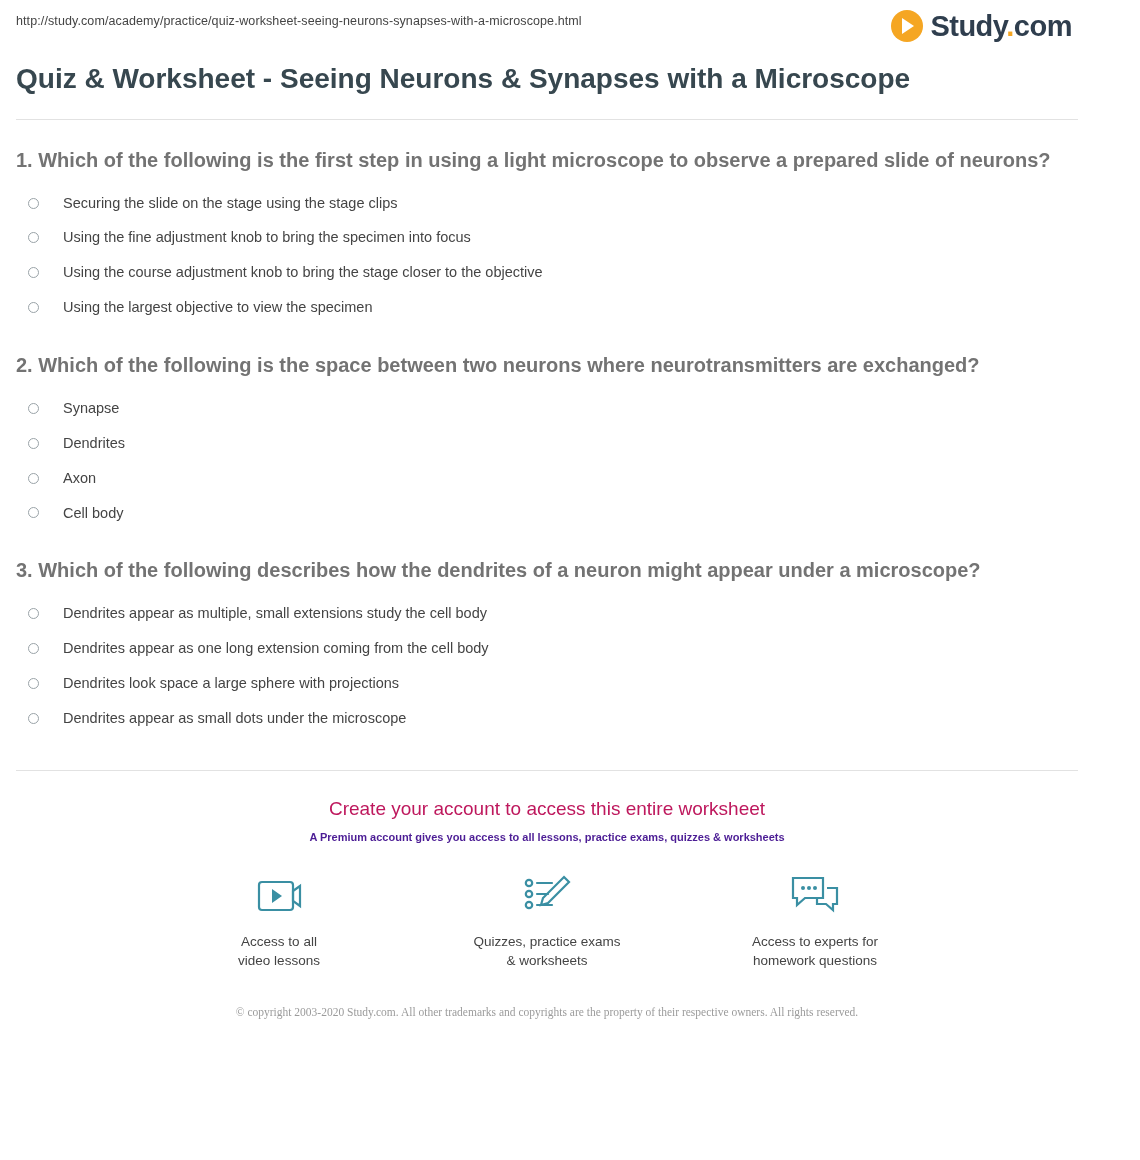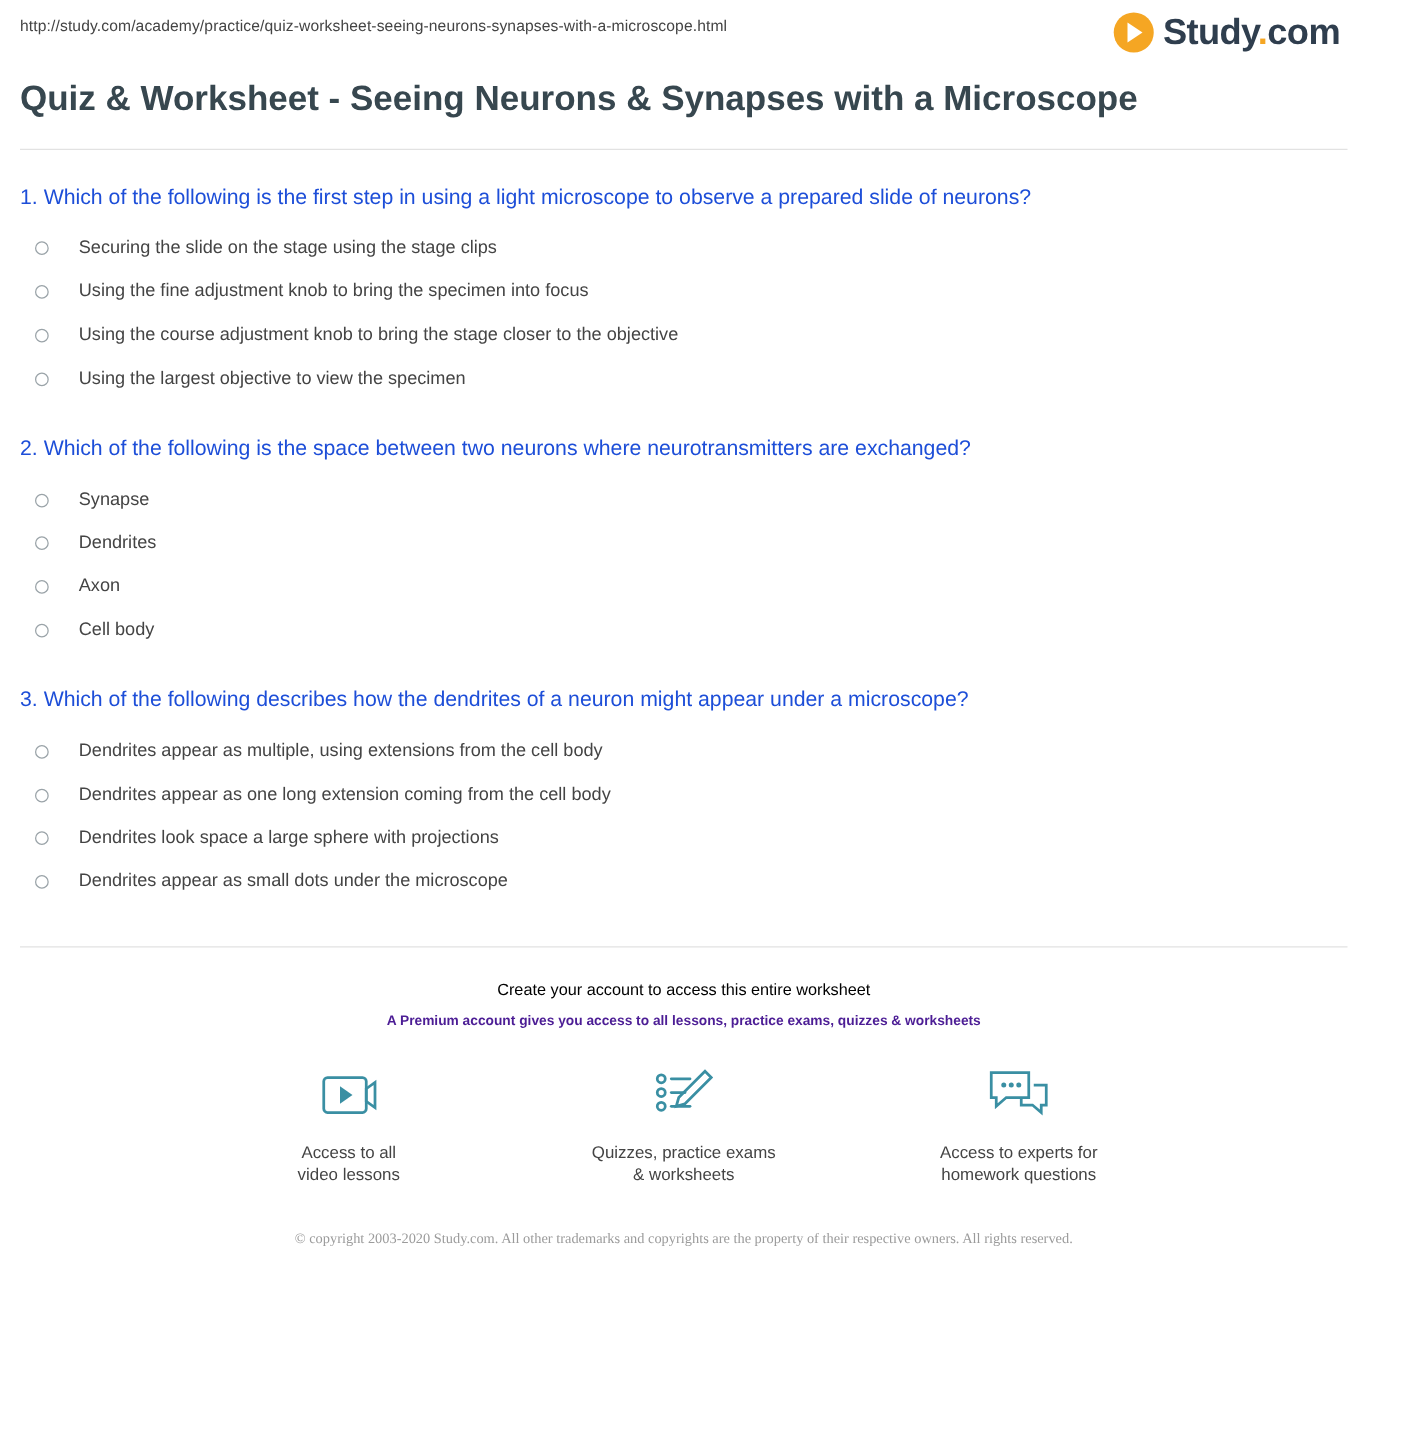--- a/index.html
+++ b/index.html
@@ -78,23 +78,23 @@
   .rule {
     border: 0;
     border-top: 1px solid #e2e2e2;
     margin: 20px 0 0 0;
   }
 
   
   .questions { margin-top: 4px; }
   .question { margin-top: 26px; }
   .q-text {
-    font-size: 17px;
-    font-weight: normal;
-    color: #1d4ed8;
+    font-size: 20px;
+    font-weight: bold;
+    color: #737373;
     line-height: 1.4;
   }
   .answers { margin-top: 12px; }
   .answer {
     display: flex;
     align-items: center;
     gap: 24px;
     padding: 8px 0 8px 12px;
     font-size: 14.5px;
     color: #444444;
@@ -114,22 +114,22 @@
   .cta-rule {
     border: 0;
     border-top: 1px solid #e2e2e2;
     margin: 34px 0 0 0;
   }
   .cta {
     text-align: center;
     padding-top: 26px;
   }
   .cta-title {
-    color: #000000;
-    font-size: 13px;
+    color: #be185d;
+    font-size: 19px;
     line-height: 1.3;
   }
   .cta-sub {
     font-size: 11px;
     color: #4c1d95;
     margin-top: 10px;
     font-weight: bold;
   }
   .perks {
     display: flex;
@@ -227,21 +227,21 @@
           <span class="answer-label">Cell body</span>
         </div>
       </div>
     </div>
 
     <div class="question">
       <div class="q-text">3. Which of the following describes how the dendrites of a neuron might appear under a microscope?</div>
       <div class="answers">
         <div class="answer">
           <span class="radio"></span>
-          <span class="answer-label">Dendrites appear as multiple, using extensions from the cell body</span>
+          <span class="answer-label">Dendrites appear as multiple, small extensions study the cell body</span>
         </div>
         <div class="answer">
           <span class="radio"></span>
           <span class="answer-label">Dendrites appear as one long extension coming from the cell body</span>
         </div>
         <div class="answer">
           <span class="radio"></span>
           <span class="answer-label">Dendrites look space a large sphere with projections</span>
         </div>
         <div class="answer">

